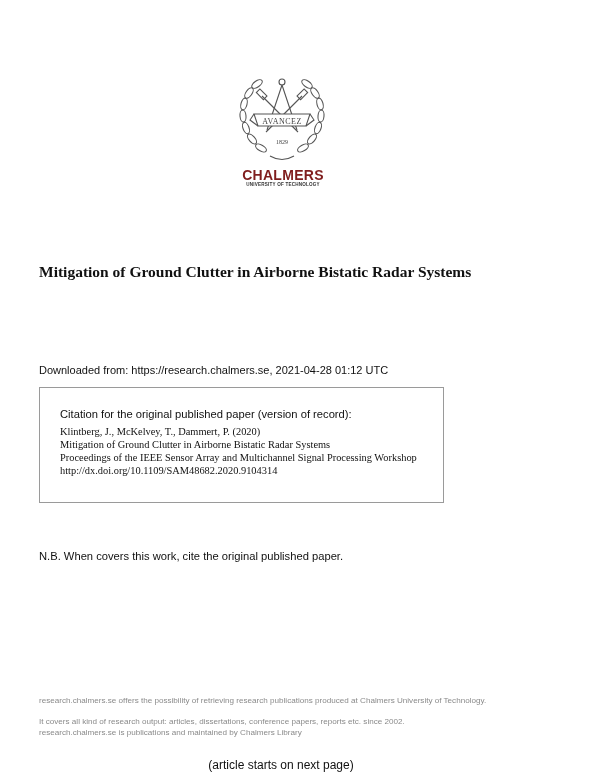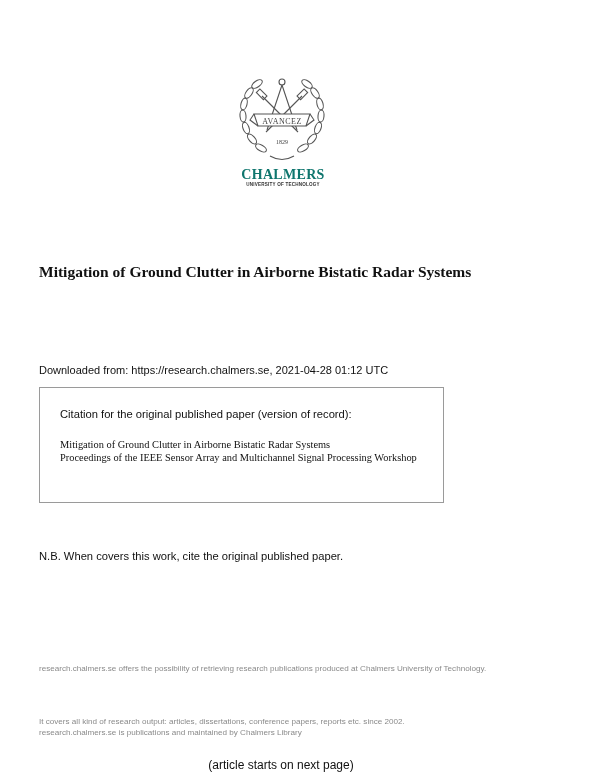--- a/index.html
+++ b/index.html
@@ -1,19 +1,19 @@
 <!DOCTYPE html>
 <html><head>
 <meta charset="utf-8">
 <style>
   html, body { margin:0; padding:0; background:#ffffff; }
   body { width:600px; height:776px; position:relative; overflow:hidden; color:#111; }
   .logo { position:absolute; left:232px; top:68px; width:100px; height:100px; }
   .brand { position:absolute; left:200px; top:167px; width:166px; text-align:center;
-           font-family:Liberation Serif, serif; font-weight:bold; font-size:14px; letter-spacing:0.3px; color:#0f766e; }
+           font-family:Liberation Sans, sans-serif; font-weight:bold; font-size:14px; letter-spacing:0.3px; color:#7f1d1d; }
   .brand-sub { position:absolute; left:200px; top:182px; width:166px; text-align:center;
            font-family:"Liberation Sans", sans-serif; font-weight:bold; font-size:4.6px; letter-spacing:0.2px; color:#333; }
   .title { position:absolute; left:39px; top:263px; font-family:"Liberation Serif", serif;
            font-weight:bold; font-size:15.5px; color:#111; white-space:nowrap; }
   .downloaded { position:absolute; left:39px; top:332px; font-family:"Liberation Sans", sans-serif;
            font-size:11px; color:#111; white-space:nowrap;margin-top:32px; }
   .citation-box { position:absolute; left:39px; top:387px; width:405px; height:116px;
            border:1px solid #9a9a9a; box-sizing:border-box; }
   .cite-heading { position:absolute; left:20px; top:20px; font-family:"Liberation Sans", sans-serif;
            font-size:11.2px; color:#111; white-space:nowrap; }
@@ -69,23 +69,25 @@
 
 <div class="brand">CHALMERS</div>
 <div class="brand-sub">UNIVERSITY OF TECHNOLOGY</div>
 
 <div class="title">Mitigation of Ground Clutter in Airborne Bistatic Radar Systems</div>
 
 <div class="downloaded">Downloaded from: https://research.chalmers.se, 2021-04-28 01:12 UTC</div>
 
 <div class="citation-box">
   <div class="cite-heading">Citation for the original published paper (version of record):</div>
+  <div class="cite-line" style="top:38px;">Klintberg, J., McKelvey, T., Dammert, P. (2020)</div>
   <div class="cite-line" style="top:51px;">Mitigation of Ground Clutter in Airborne Bistatic Radar Systems</div>
   <div class="cite-line" style="top:64px;">Proceedings of the IEEE Sensor Array and Multichannel Signal Processing Workshop</div>
+  <div class="cite-line" style="top:77px;">http://dx.doi.org/10.1109/SAM48682.2020.9104314</div>
 </div>
 
 <div class="nb">N.B. When covers this work, cite the original published paper.</div>
 
-<div class="footer-line" style="top:664px;">research.chalmers.se offers the possibility of retrieving research publications produced at Chalmers University of Technology.</div>
+<div class="footer-line" style="top:696px;">research.chalmers.se offers the possibility of retrieving research publications produced at Chalmers University of Technology.</div>
 <div class="footer-line" style="top:717px;">It covers all kind of research output: articles, dissertations, conference papers, reports etc. since 2002.</div>
 <div class="footer-line" style="top:728px;">research.chalmers.se is publications and maintained by Chalmers Library</div>
 
 <div class="next">(article starts on next page)</div>
 
 </body></html>

